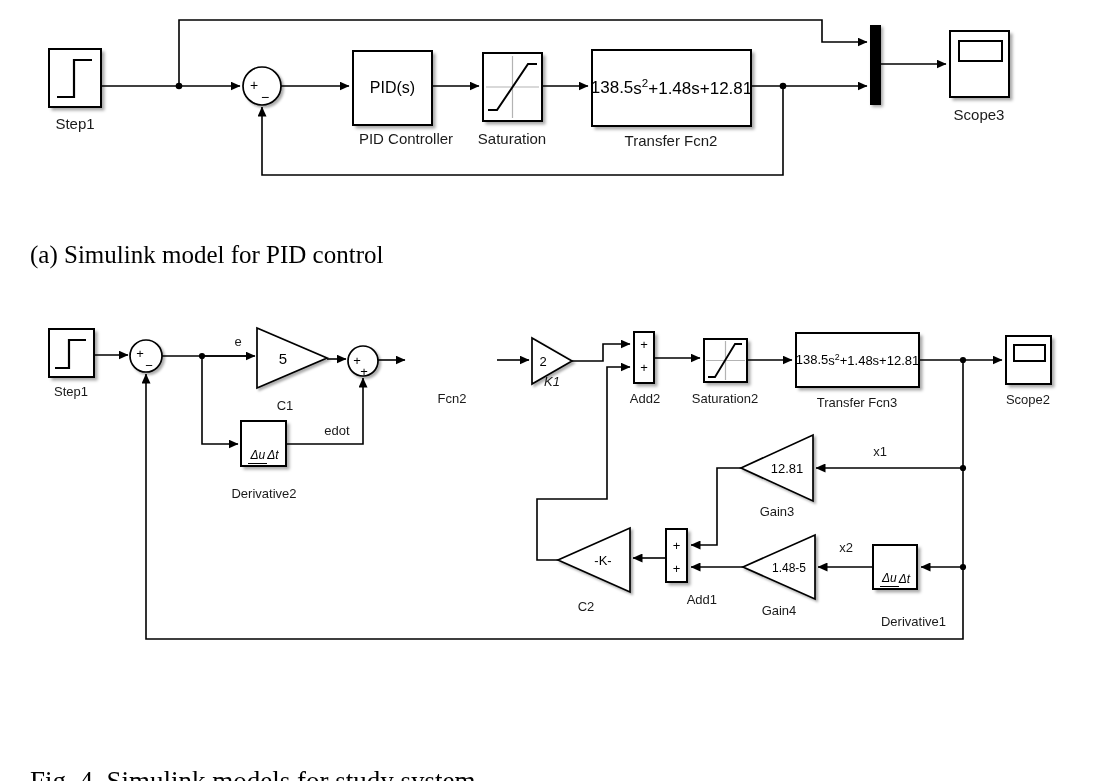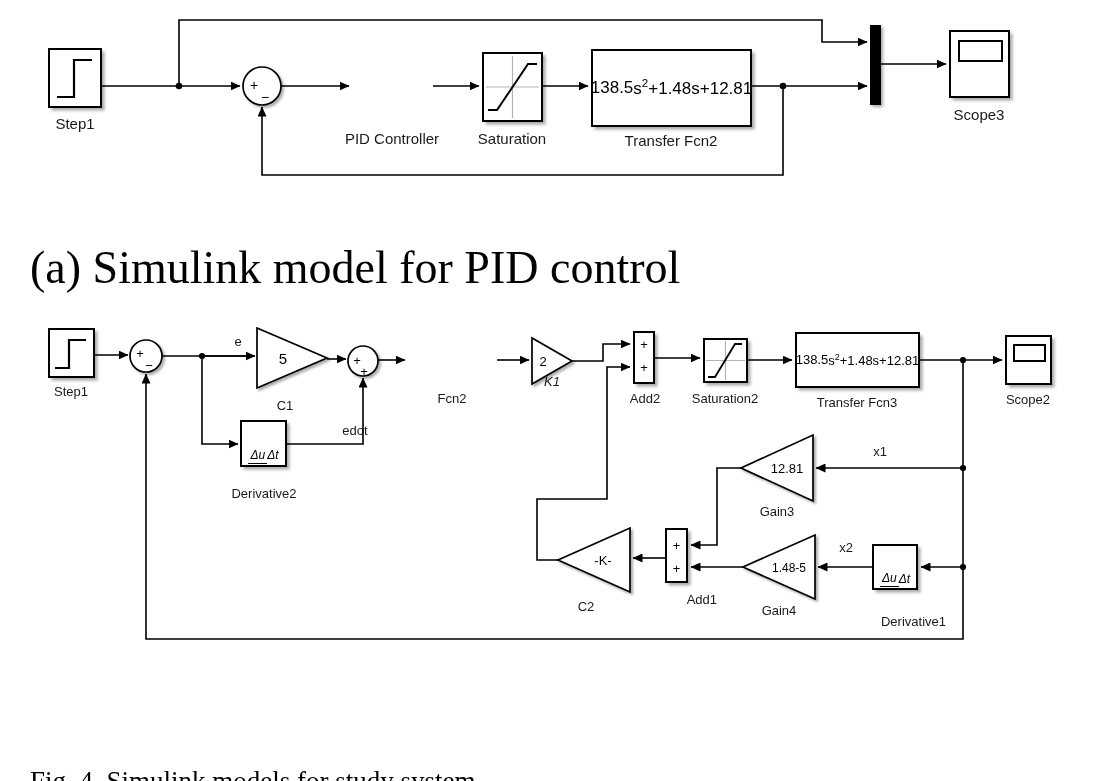--- a/index.html
+++ b/index.html
@@ -7,21 +7,21 @@
         font-family:"Liberation Sans",sans-serif;color:#000;}
   .blk{position:absolute;border:2px solid #000;background:#fff;box-sizing:border-box;
        display:flex;align-items:center;justify-content:center;
        box-shadow:2.5px 2.5px 3px rgba(0,0,0,0.35);}
   .mux{position:absolute;background:#000;box-shadow:2px 2px 3px rgba(0,0,0,0.35);}
   .screen{position:absolute;border:2px solid #000;background:#fff;box-sizing:border-box;}
   .lbl{position:absolute;text-align:center;color:#1a1a1a;white-space:nowrap;}
   .lblA{font-size:15px;}
   .lblB{font-size:13px;}
   .sig{position:absolute;font-size:13px;color:#1a1a1a;text-align:center;}
-  .cap{position:absolute;font-family:"Liberation Serif",serif;font-size:46px;color:#000;white-space:nowrap;}
+  .cap{position:absolute;font-family:"Liberation Serif",serif;font-size:25px;color:#000;white-space:nowrap;}
   .figcap{position:absolute;font-family:"Liberation Serif",serif;font-size:27px;color:#000;white-space:nowrap;}
   .frac{display:flex;flex-direction:row;align-items:center;line-height:1.18;}
   .fbar{align-self:stretch;border-top:2px solid #000;margin:1px 0;}
   .tfA{font-size:17px;}
   .tfB{font-size:13px;}
   .frac sup{font-size:0.68em;}
   .dfrac{font-size:12px;font-style:italic;line-height:1.25;margin-top:24px;}
   .dfrac .dnum{border-bottom:1.5px solid #000;padding:0 2px;}
   .addsign{position:absolute;left:0;width:100%;text-align:center;font-size:13px;line-height:12px;color:#000;}
   svg.overlay{position:absolute;left:0;top:0;z-index:10;pointer-events:none;}
@@ -35,21 +35,24 @@
   .gval{font-family:"Liberation Sans",sans-serif;fill:#000;text-anchor:middle;}
 </style>
 </head>
 <body>
 
 <div class="page">
 
   <div class="blk" style="left:48px;top:48px;width:54px;height:60px;"></div>
   <div class="lbl lblA" style="left:35px;top:115px;width:80px;">Step1</div>
 
-  <div class="lbl lblA" style="left:322px;top:130px;width:140px;text-align:center;">PID Controller</div>
+  <div class="blk" style="left:352px;top:50px;width:81px;height:76px;font-size:16px;">
+    <span>PID(s)</span>
+  </div>
+  <div class="lbl lblA" style="left:336px;top:130px;width:140px;text-align:center;">PID Controller</div>
 
   <div class="blk" style="left:482px;top:52px;width:61px;height:70px;"></div>
   <div class="lbl lblA" style="left:462px;top:130px;width:100px;">Saturation</div>
 
   <div class="blk" style="left:591px;top:49px;width:161px;height:78px;">
     <div class="frac tfA">
       <span>138.5</span>
       <span class="fbar"></span>
       <span><span>s</span><sup>2</sup><span>+1.48s+12.81</span></span>
     </div>
@@ -72,21 +75,21 @@
   <div class="lbl lblB" style="left:255px;top:398px;width:60px;">C1</div>
 
   <div class="blk" style="left:240px;top:420px;width:47px;height:47px;">
     <div class="frac dfrac">
       <span class="dnum">Δu</span>
       <span>Δt</span>
     </div>
   </div>
   <div class="lbl lblB" style="left:214px;top:475px;width:100px;margin-top:11px;">Derivative2</div>
 
-  <div class="sig" style="left:336px;top:423px;width:38px;">edot</div>
+  <div class="sig" style="left:318px;top:423px;width:38px;">edot</div>
 
   <div class="lbl lblB" style="left:412px;top:391px;width:80px;">Fcn2</div>
 
   <div class="lbl lblB" style="left:512px;top:374px;width:80px;font-style:italic;">K1</div>
 
   <div class="blk" style="left:633px;top:331px;width:22px;height:53px;">
     <span class="addsign" style="top:6px;">+</span>
     <span class="addsign" style="top:29px;">+</span>
   </div>
   <div class="lbl lblB" style="left:605px;top:391px;width:80px;">Add2</div>

